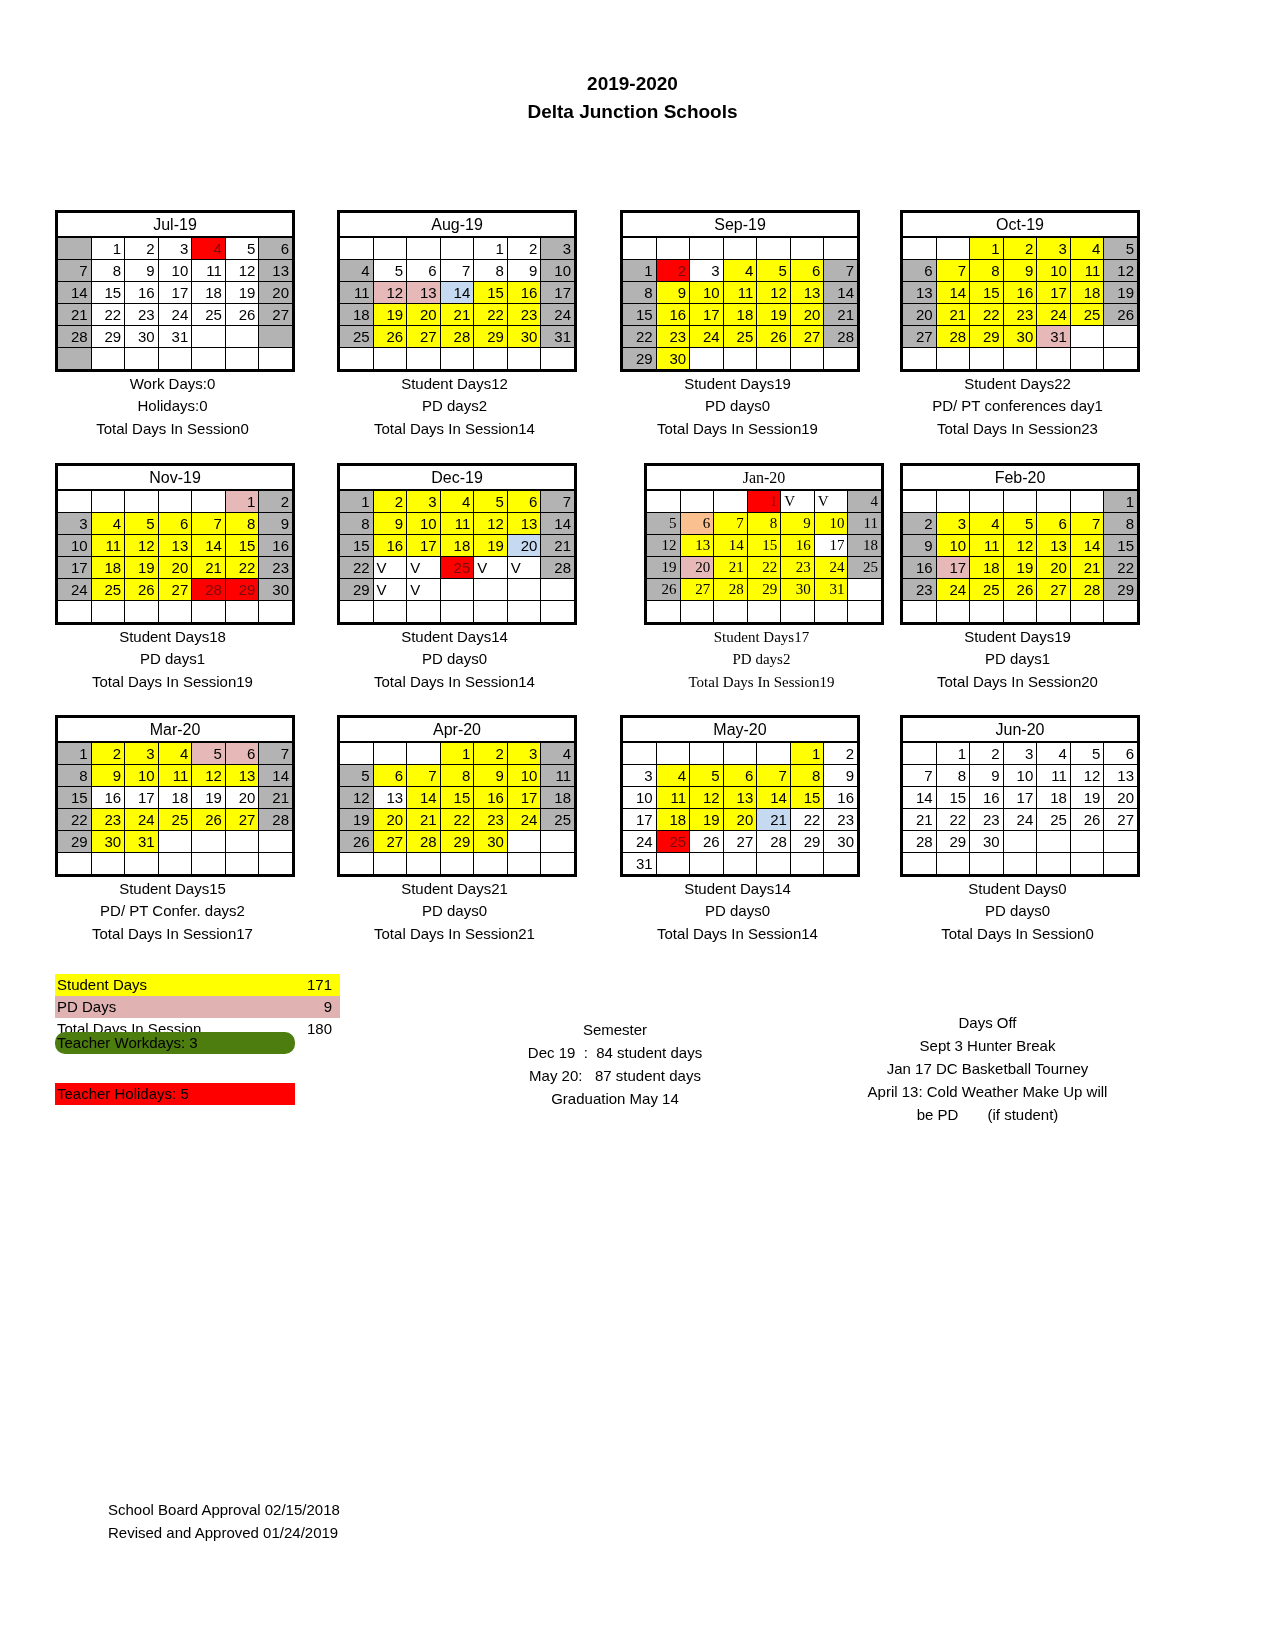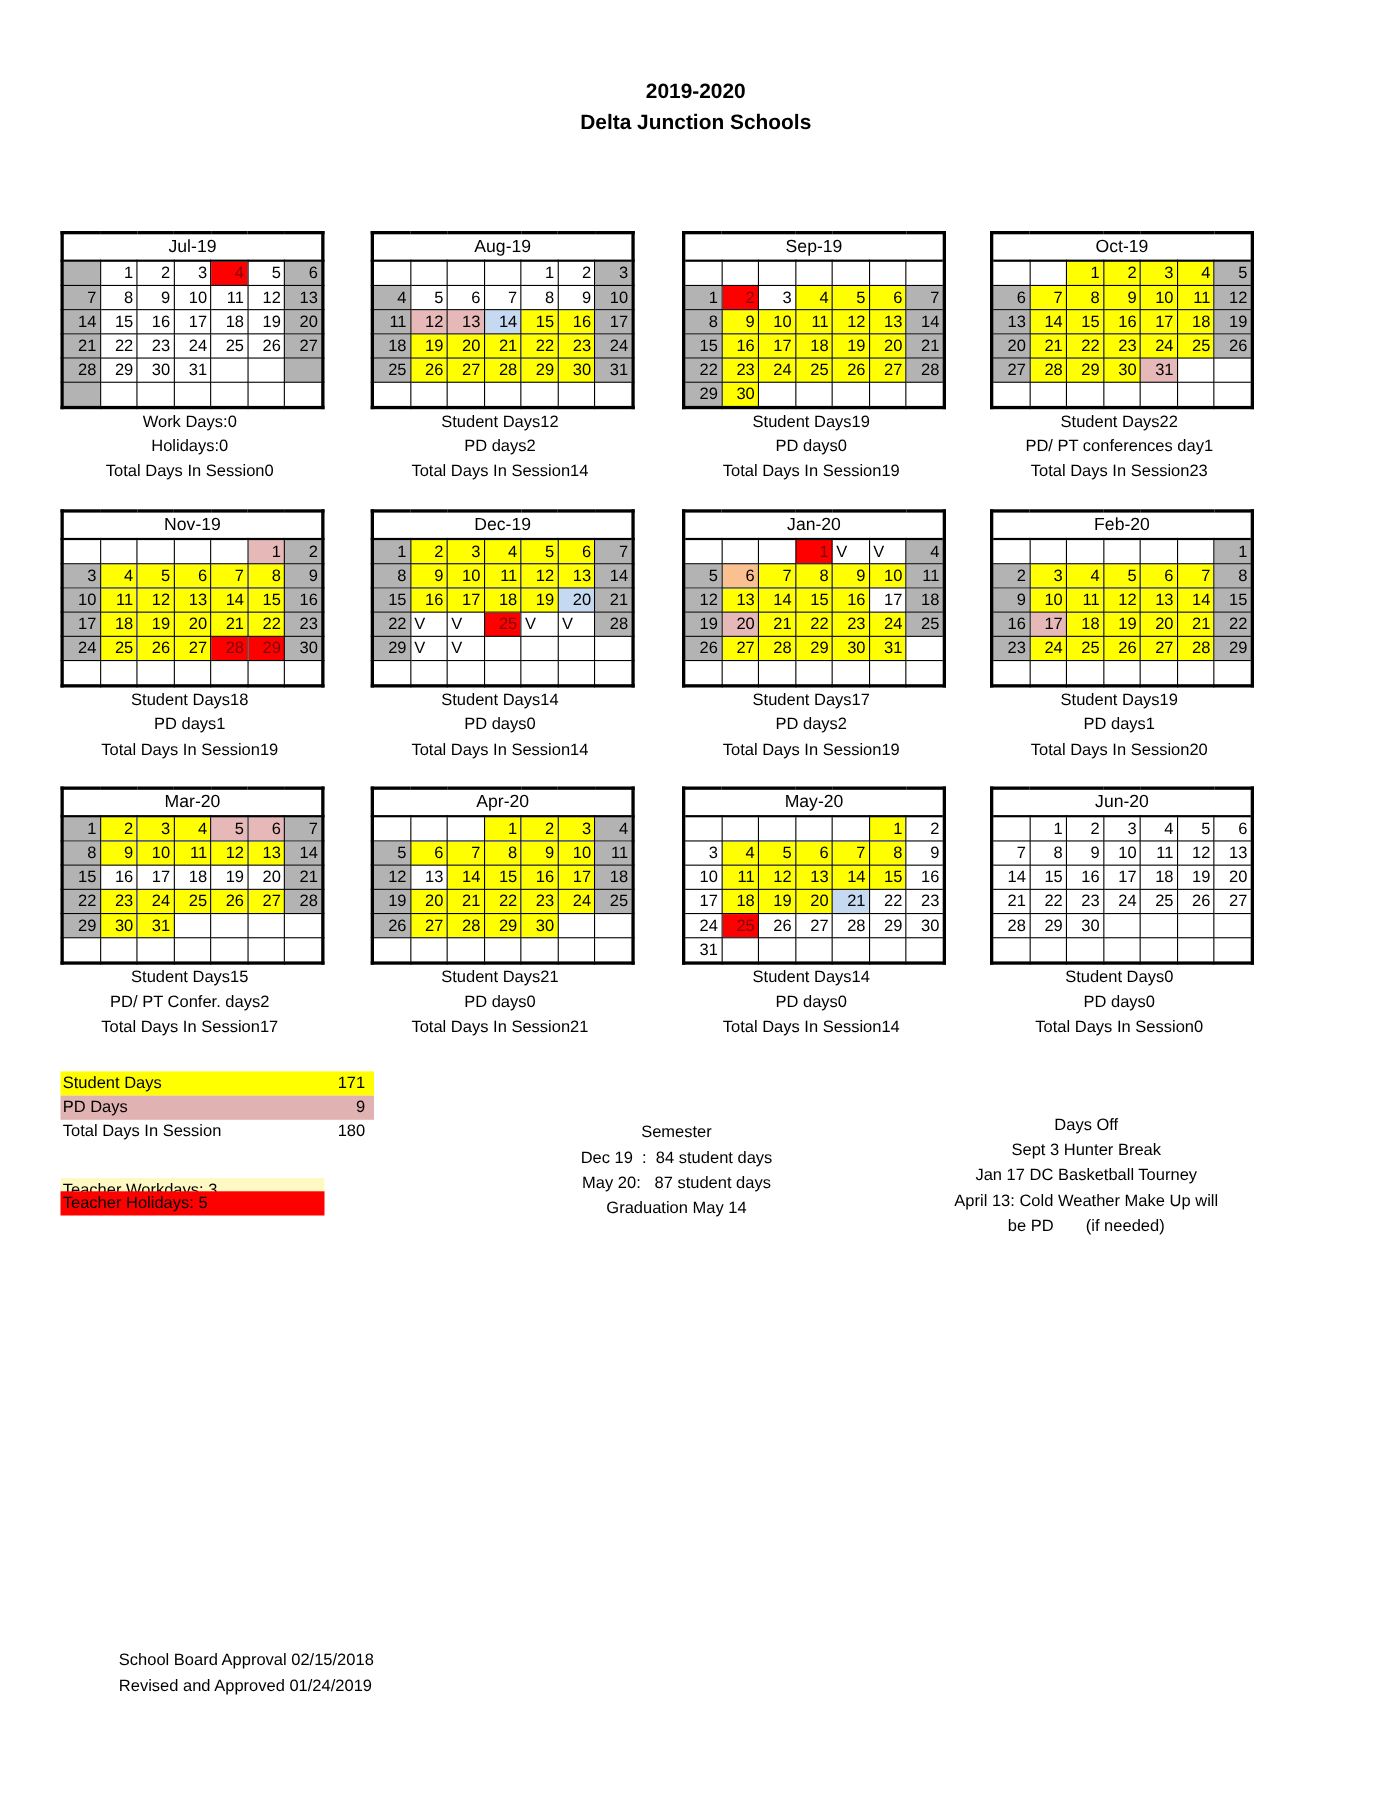--- a/index.html
+++ b/index.html
@@ -36,21 +36,21 @@
   .sval { padding-right:2px; }
   
   .summary { position:absolute; left:55px; top:974px; width:285px; font-size:15px; line-height:22px; }
   .sumrow { display:flex; justify-content:space-between; padding:0 8px 0 2px; }
   .bg-yellow { background:#FFFF00; }
   .bg-pink   { background:#E0B2B2; }
   .tw-row {
     position:absolute; left:55px; width:240px; height:22px;
     font-size:15px; line-height:22px; padding-left:2px; box-sizing:border-box;
   }
-  .tw-blue { top:1071px; background:#fef9c3; }
+  .tw-blue { top:1032px; background:#4d7c0f;border-radius:10px; }
   .tw-red  { top:1083px; background:#FF0000; }
   
   .tblock { position:absolute; text-align:center; font-size:15px; line-height:23px; }
   .tblock div { white-space:pre; }
   .semester { left:430px; top:1018px; width:370px; }
   .daysoff  { left:790px; top:995px;  width:395px;margin-top:16px; }
   .footer { position:absolute; left:108px; top:1498px; font-size:15px; line-height:23px; }
 </style>
 </head>
 <body>
@@ -518,21 +518,21 @@
           <div class="srow">
             <span>PD days</span>
             <span class="sval">0</span>
           </div>
           <div class="srow">
             <span>Total Days In Session</span>
             <span class="sval">14</span>
           </div>
         </div>
       </div>
-      <div class="month" style="left: 620px; top: 463px; position: absolute;">
+      <div class="month" style="left: 644px; top: 463px; position: absolute; font-family: Liberation Serif, serif;">
         <table class="cal">
           <tbody>
             <tr>
               <td colspan="7" class="mhead">Jan-20</td>
             </tr>
             <tr>
               <td class="c w"></td>
               <td class="c w"></td>
               <td class="c w"></td>
               <td class="c r">1</td>
@@ -1012,21 +1012,21 @@
     <div>Dec 19  :  84 student days</div>
     <div>May 20:   87 student days</div>
     <div>Graduation May 14</div>
   </div>
 
   <div class="tblock daysoff">
     <div>Days Off</div>
     <div>Sept 3 Hunter Break</div>
     <div>Jan 17 DC Basketball Tourney</div>
     <div>April 13: Cold Weather Make Up will</div>
-    <div>be PD       (if needed)</div>
+    <div>be PD       (if student)</div>
   </div>
 
   <div class="footer">
     <div>School Board Approval 02/15/2018</div>
     <div>Revised and Approved 01/24/2019</div>
   </div>
 
 </div>
 
 </body></html>

